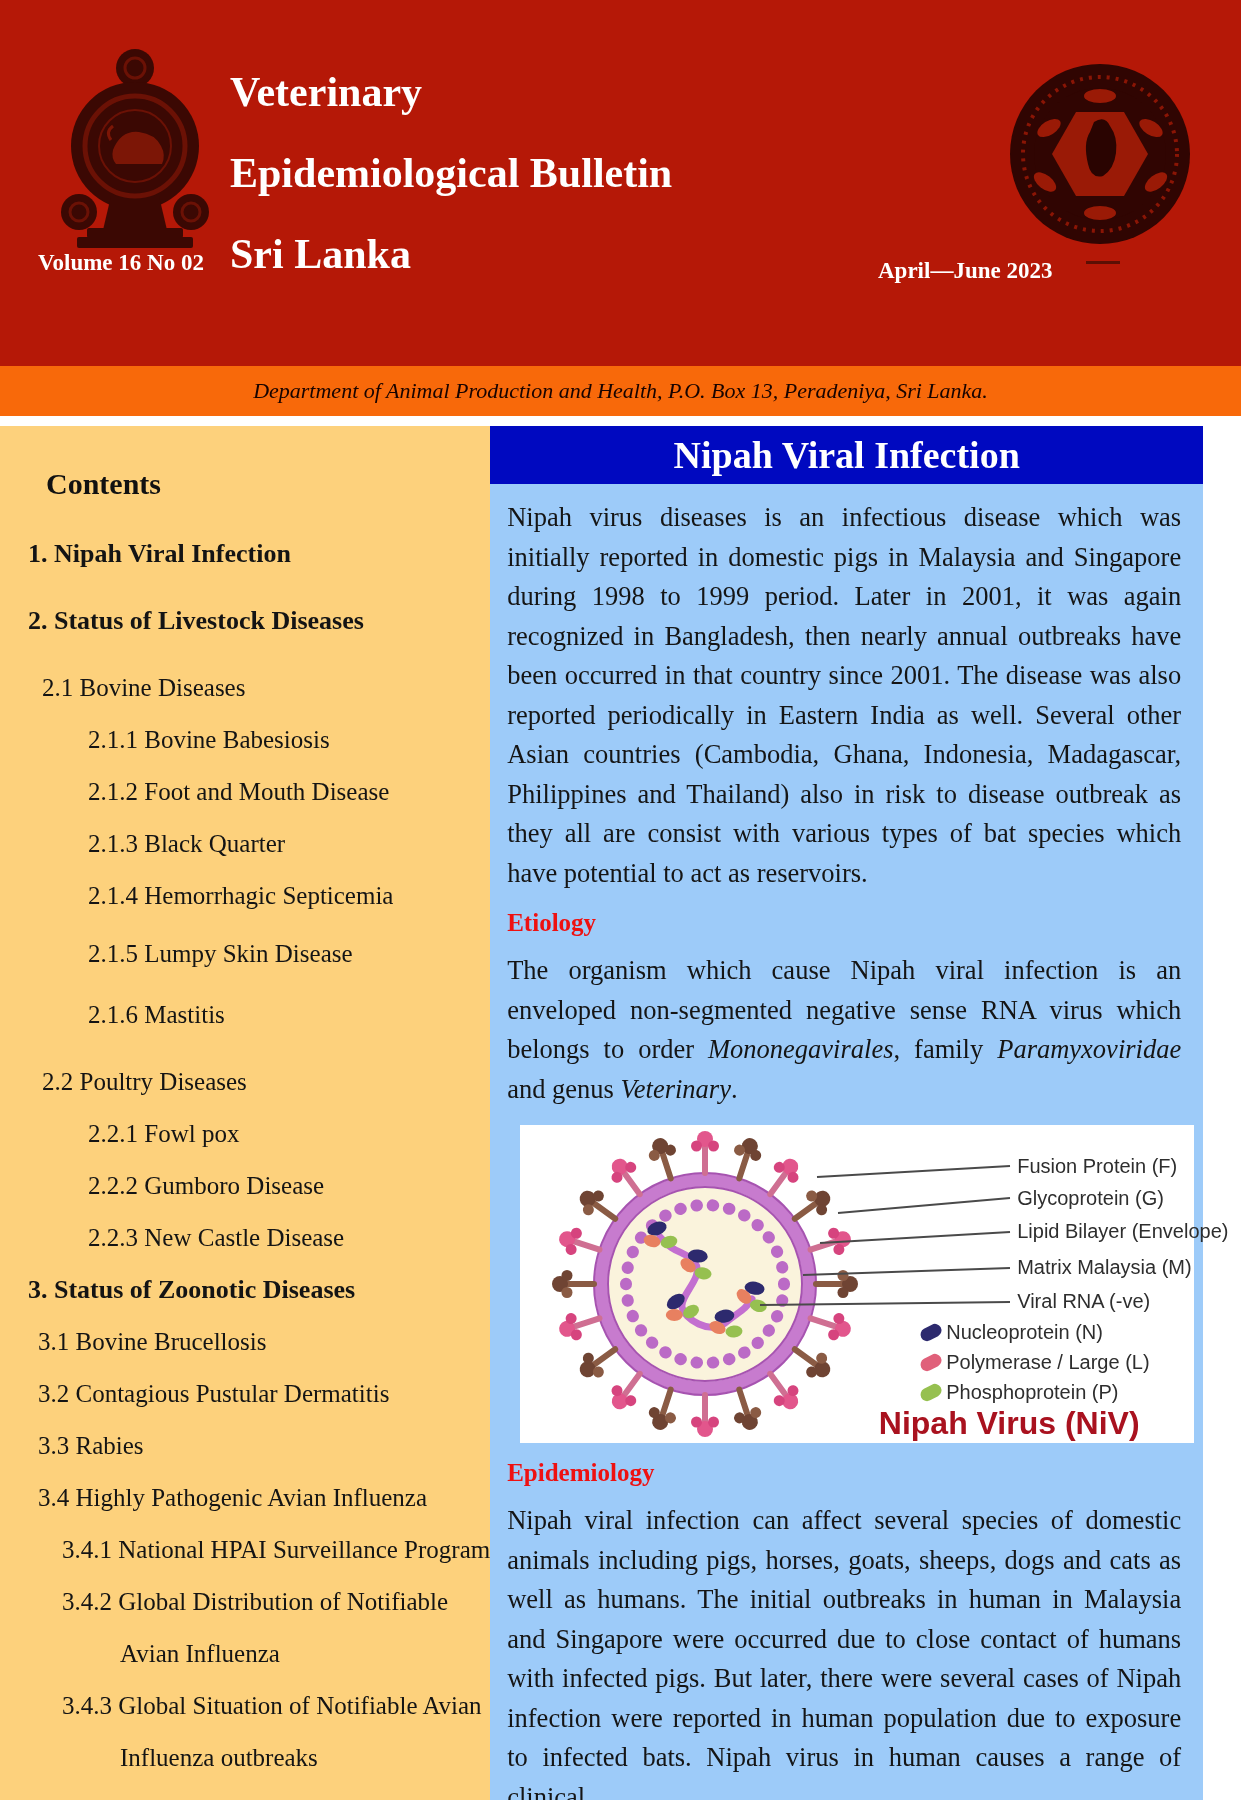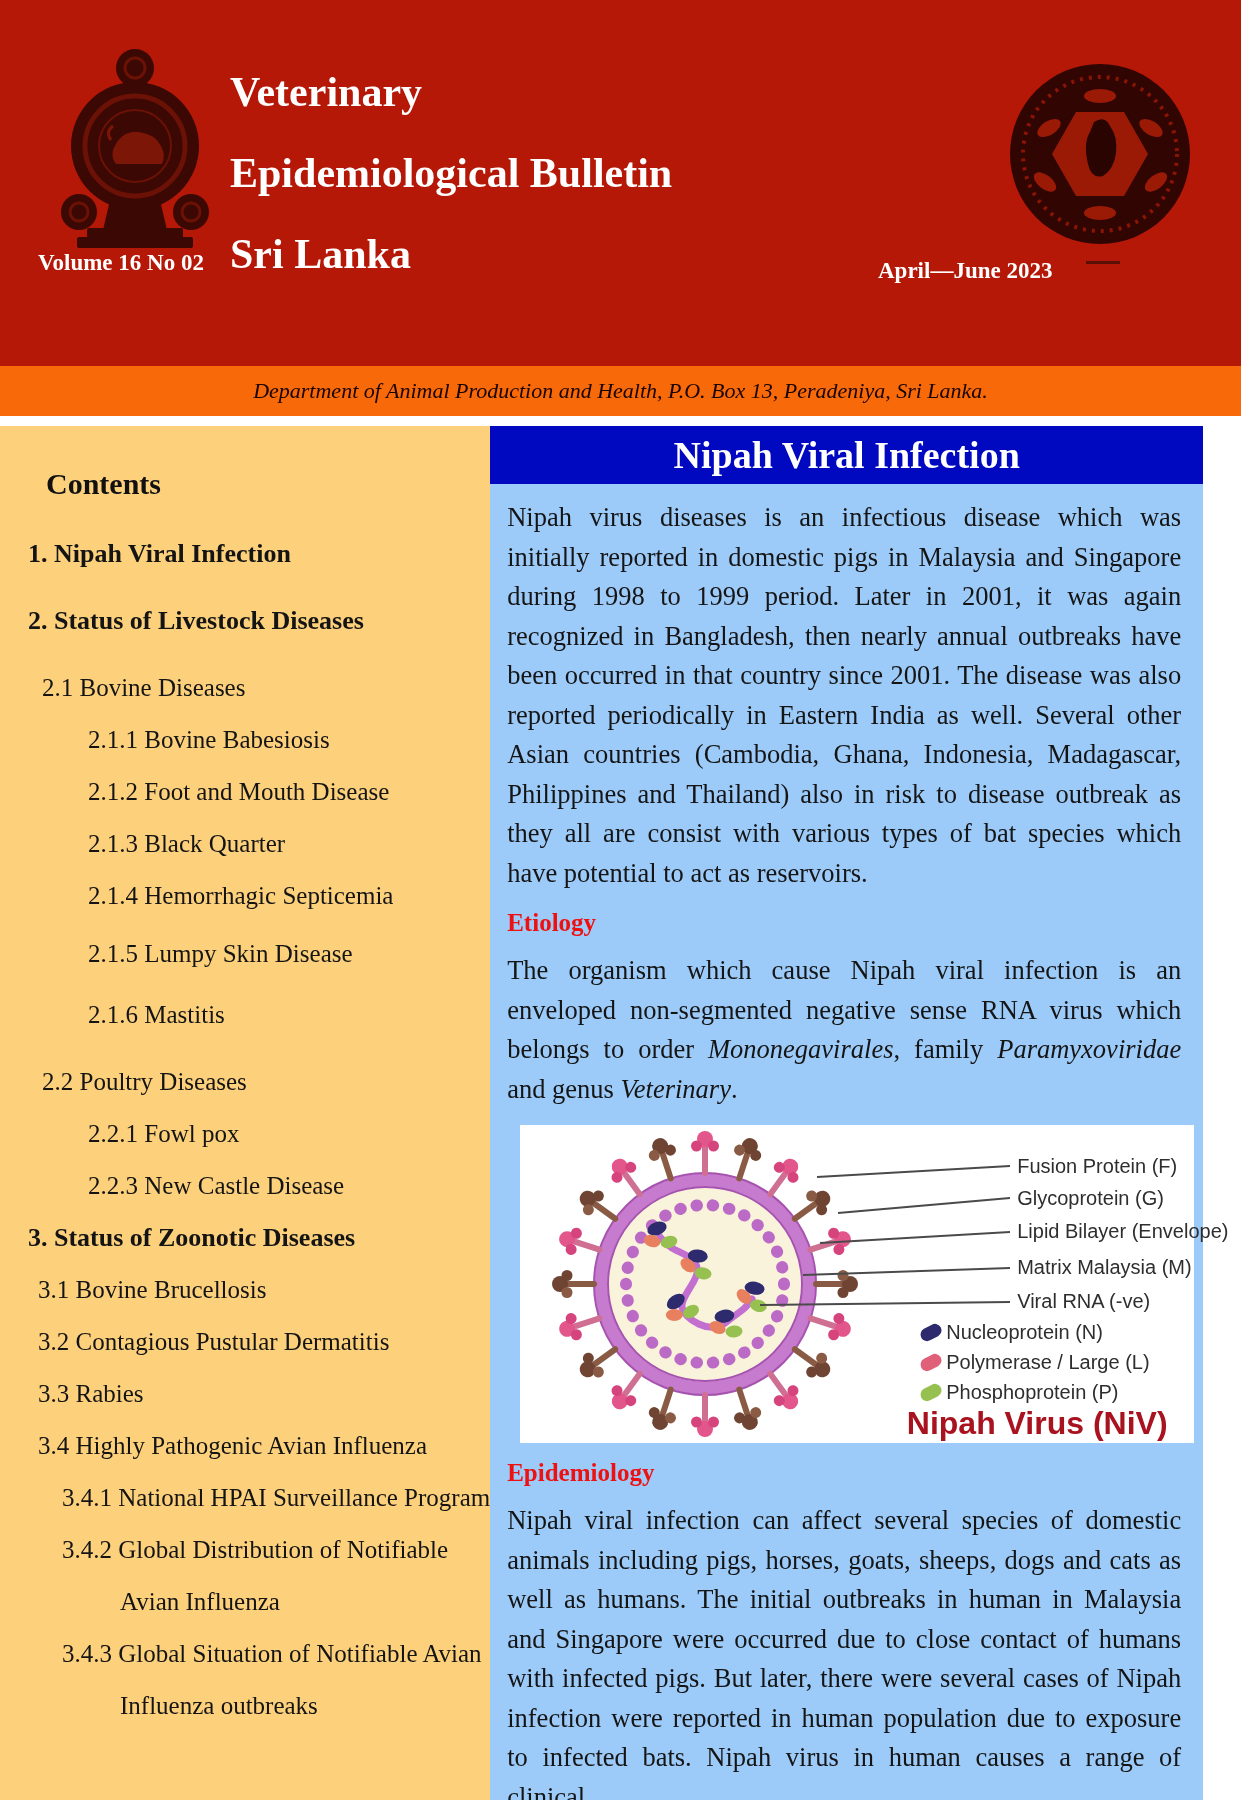--- a/index.html
+++ b/index.html
@@ -54,21 +54,21 @@
   .virus-figure{position:relative;margin:16px 0 0 13px;width:674px;height:318px;background:#ffffff;}
   .virus-figure svg{position:absolute;left:0;top:0;}
   .plabel{position:absolute;left:497px;font-family:"Liberation Sans",sans-serif;
           font-size:20px;color:#2e2e2e;white-space:nowrap;}
   .legend-row{position:absolute;left:400px;display:flex;align-items:center;gap:4px;
               font-family:"Liberation Sans",sans-serif;font-size:20px;color:#2e2e2e;white-space:nowrap;}
   .bean{display:inline-block;width:22px;height:13px;border-radius:10px;transform:rotate(-28deg);}
   .bean-n{background:var(--legend-navy,#2d2a6e);}
   .bean-l{background:var(--legend-pink,#e0607a);}
   .bean-p{background:var(--legend-green,#96c050);}
-  .fig-caption{position:absolute;left:352px;top:280px;width:330px;text-align:center;
+  .fig-caption{position:absolute;left:324px;top:280px;width:330px;text-align:center;
                font-family:"Liberation Sans",sans-serif;font-weight:bold;font-size:32px;
                color:var(--caption-red,#a9121f);white-space:nowrap;}
 </style>
 </head>
 <body>
 
 <div class="page">
 
   <header class="masthead">
     <svg class="emblem" width="164" height="206" viewBox="0 0 164 206" aria-hidden="true">
@@ -133,20 +133,21 @@
         <div class="ti b in-a gap-lg">2.  Status of Livestock Diseases</div>
         <div class="ti in-b gap-lg">2.1  Bovine  Diseases</div>
         <div class="ti in-c">2.1.1 Bovine Babesiosis</div>
         <div class="ti in-c">2.1.2 Foot and Mouth Disease</div>
         <div class="ti in-c">2.1.3 Black Quarter</div>
         <div class="ti in-c">2.1.4 Hemorrhagic Septicemia</div>
         <div class="ti in-c gap-sm">2.1.5 Lumpy Skin Disease</div>
         <div class="ti in-c gap-md">2.1.6 Mastitis</div>
         <div class="ti in-b gap-lg">2.2  Poultry Diseases</div>
         <div class="ti in-c">2.2.1  Fowl pox</div>
+        <div class="ti in-c">2.2.2  Gumboro Disease</div>
         <div class="ti in-c">2.2.3   New Castle Disease</div>
         <div class="ti b in-a">3.  Status of Zoonotic Diseases</div>
         <div class="ti in-d">3.1 Bovine Brucellosis</div>
         <div class="ti in-d">3.2 Contagious Pustular Dermatitis</div>
         <div class="ti in-d">3.3 Rabies</div>
         <div class="ti in-d">3.4 Highly Pathogenic Avian Influenza</div>
         <div class="ti in-e">3.4.1   National HPAI Surveillance Program</div>
         <div class="ti in-e">3.4.2   Global Distribution of Notifiable</div>
         <div class="ti in-f">Avian   Influenza</div>
         <div class="ti in-e">3.4.3   Global Situation of Notifiable Avian</div>

